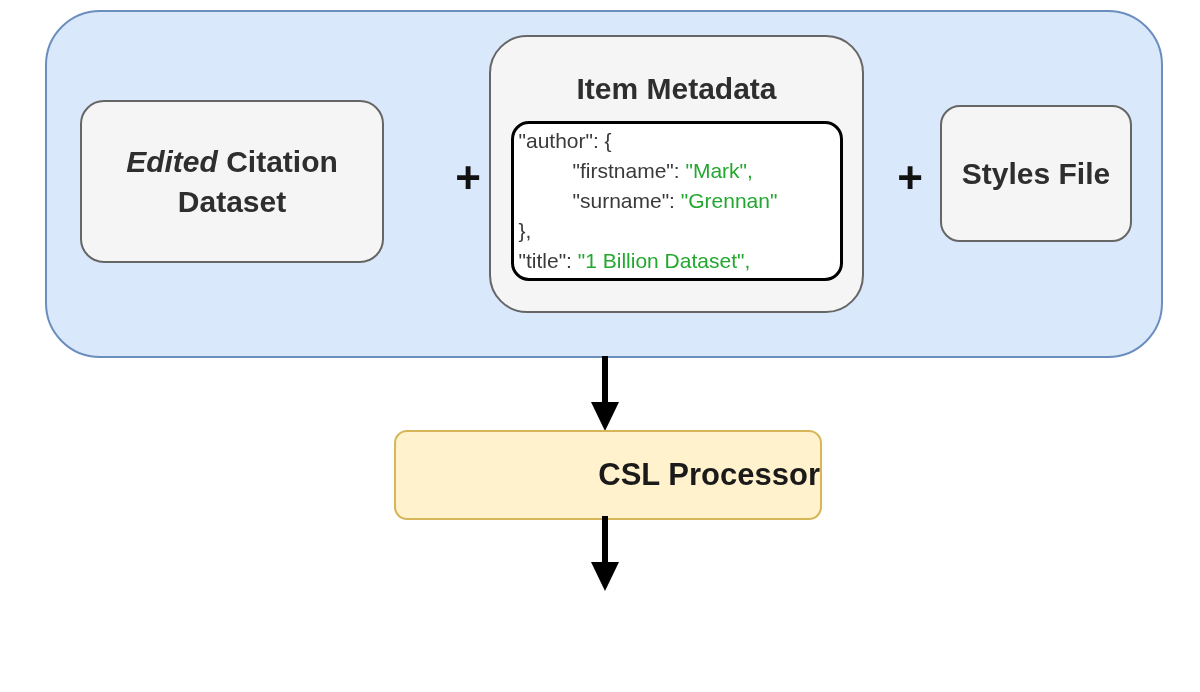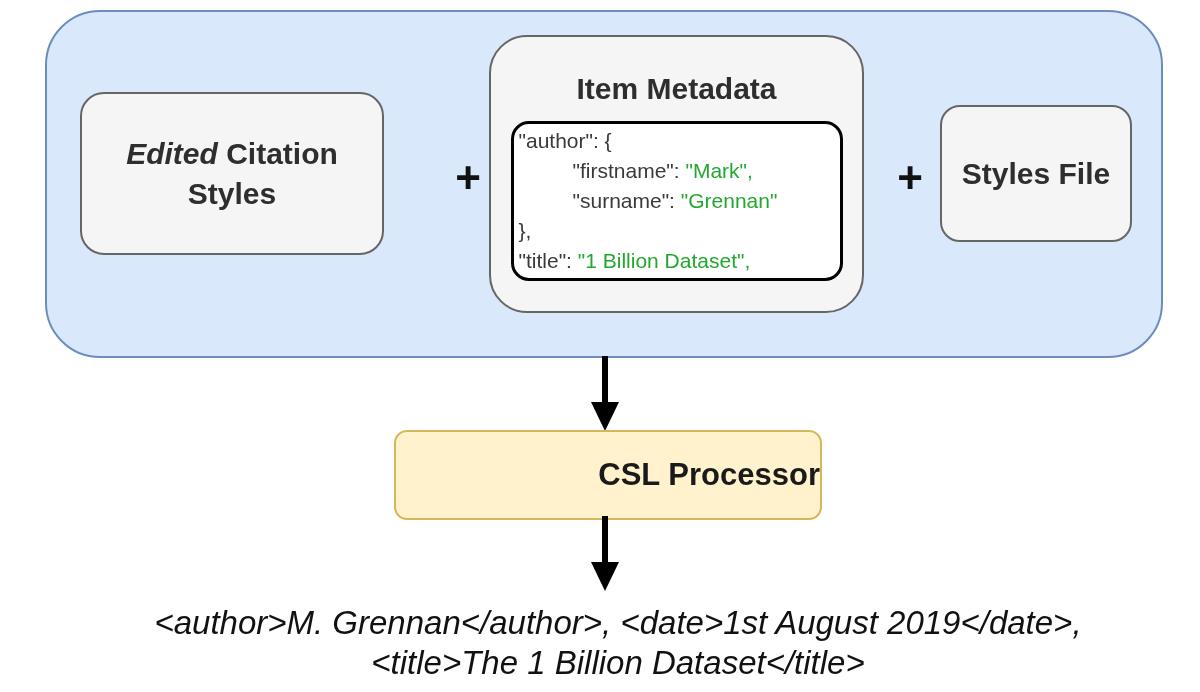--- a/index.html
+++ b/index.html
@@ -11,21 +11,21 @@
   .group{
     position:absolute;left:45px;top:10px;width:1114px;height:344px;
     background:#DAE8FC;border:2px solid #6C8EBF;border-radius:55px;
   }
   
   .graybox{
     position:absolute;background:#F5F5F5;border:2px solid #666666;
     color:#2e2e2e;font-weight:bold;
   }
   .ecs{
-    left:33px;top:80px;width:300px;height:159px;border-radius:24px;
+    left:33px;top:88px;width:300px;height:159px;border-radius:24px;
     display:flex;align-items:center;justify-content:center;text-align:center;
     font-size:30px;line-height:40px;
   }
   .ecs .italic{font-style:italic;}
   .plus{
     position:absolute;width:48px;text-align:center;color:#111;
     font-size:44px;font-weight:bold;line-height:48px;
   }
   .plus1{left:397px;top:142px;}
   .plus2{left:839px;top:142px;}
@@ -65,21 +65,21 @@
 </head>
 <body>
 
 <div class="canvas">
 
   <div class="group">
 
     <div class="graybox ecs">
       <div>
         <span class="italic">Edited</span><span> Citation</span><br>
-        <span>Styles</span>
+        <span>Dataset</span>
       </div>
     </div>
 
     <div class="plus plus1">+</div>
 
     <div class="graybox im">
       <div class="im-title">Item Metadata</div>
       <div class="codebox">
         <div class="cl"><span class="k">"author": {</span></div>
         <div class="cl ind"><span class="k">"firstname": </span><span class="g">"Mark",</span></div>
@@ -103,18 +103,14 @@
 
   <div class="processor">
     <span>CSL Processor</span>
   </div>
 
   <svg class="arrow arrow2" viewBox="0 0 44 76">
     <line x1="22" y1="0" x2="22" y2="50" stroke="#000" stroke-width="6"></line>
     <polygon points="22,75 8,46 36,46" fill="#000"></polygon>
   </svg>
 
-  <div class="output">
-    <div>&lt;author&gt;M. Grennan&lt;/author&gt;, &lt;date&gt;1st August 2019&lt;/date&gt;,</div>
-    <div>&lt;title&gt;The 1 Billion Dataset&lt;/title&gt;</div>
-  </div>
 
 </div>
 
 </body></html>

